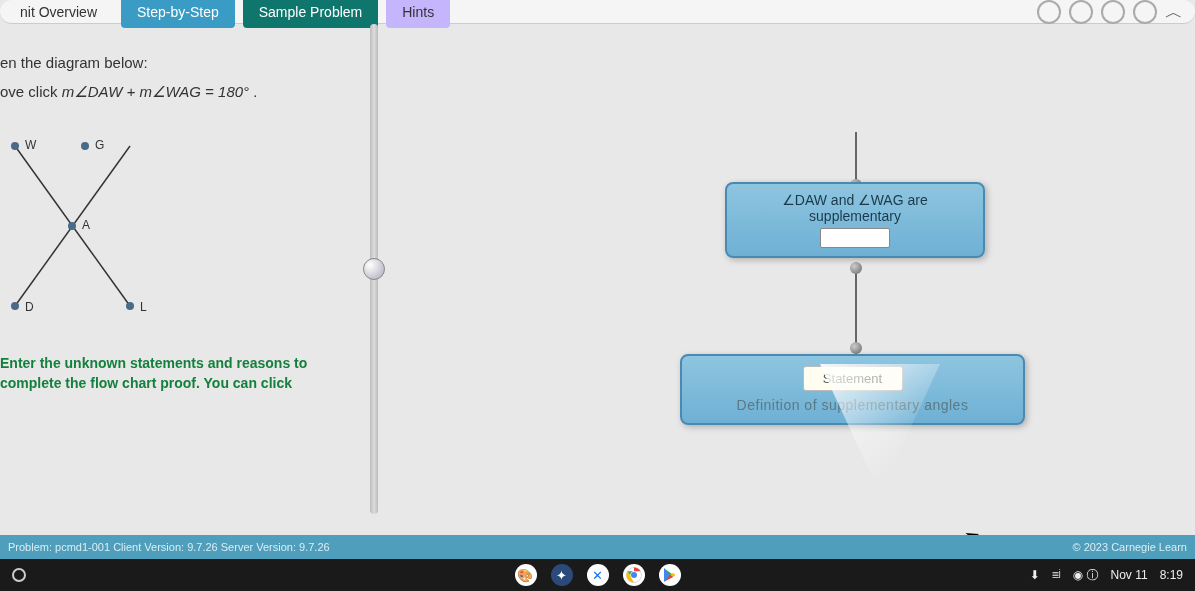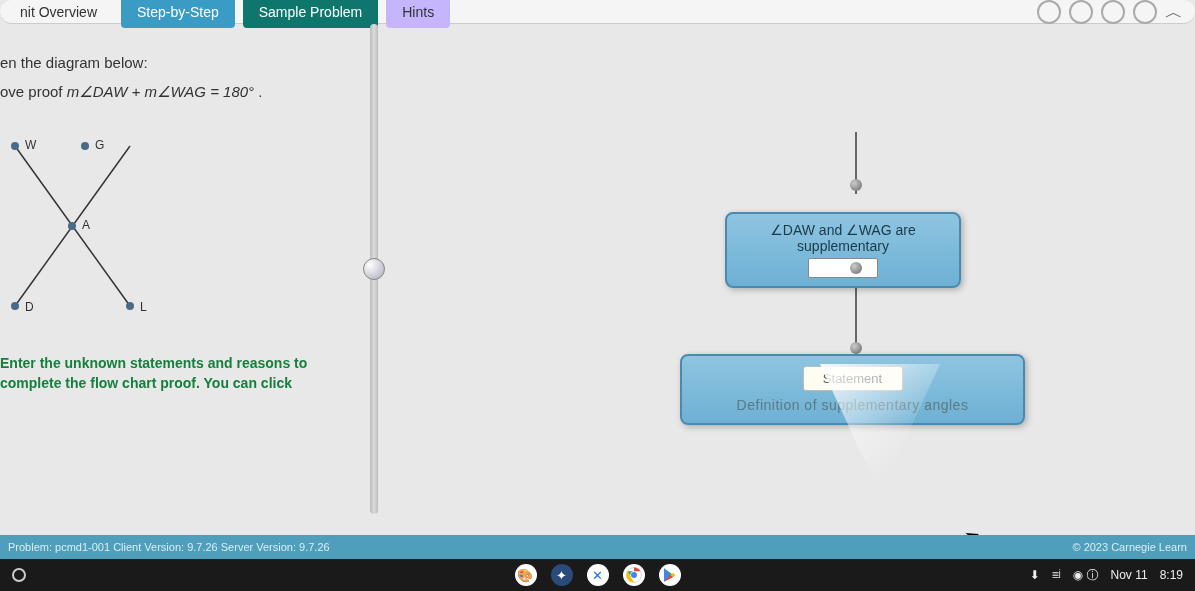--- a/index.html
+++ b/index.html
@@ -117,22 +117,22 @@
   border-radius: 3px;
   width: 18px;
   height: 16px;
   margin: 4px auto 0;
   font-size: 11px;
   line-height: 14px;
   color: #333;
 }
 .supp-node {
   left: 355px;
-  top: 188px;
-  width: 236px;
+  top: 158px;
+  width: 260px;
 }
 .supp-input {
   background: #fff;
   width: 70px;
   height: 20px;
   margin: 4px auto 0;
   border: 1px solid #888;
   border-radius: 2px;
 }
 .def-node {
@@ -263,21 +263,21 @@
     <div class="circle-btn"></div>
     <span class="chevron-up">︿</span>
   </div>
 </div>
 
 <div class="main-area">
 
   <div class="left-panel">
     <div class="problem-text">en the diagram below:</div>
     <div class="prove-text">
-      <span>ove proof </span>
+      <span>ove click </span>
       <span class="angle">m∠DAW + m∠WAG = 180°</span>
       <span>.</span>
     </div>
 
     <svg class="diagram-svg" viewBox="0 0 170 190">
       <line x1="15" y1="15" x2="130" y2="175" stroke="#333" stroke-width="1.5"></line>
       <line x1="130" y1="15" x2="15" y2="175" stroke="#333" stroke-width="1.5"></line>
       <circle cx="15" cy="15" r="4" fill="#4a6a8a"></circle>
       <circle cx="85" cy="15" r="4" fill="#4a6a8a"></circle>
       <circle cx="72" cy="95" r="4" fill="#4a6a8a"></circle>

